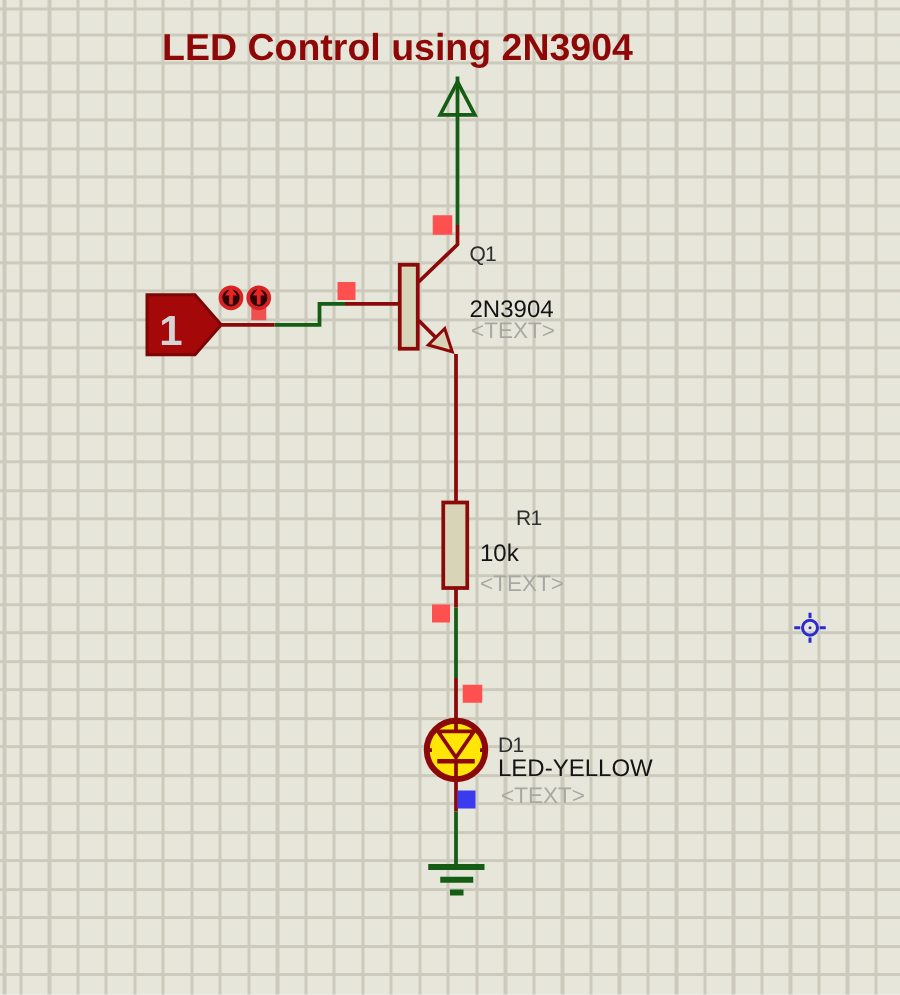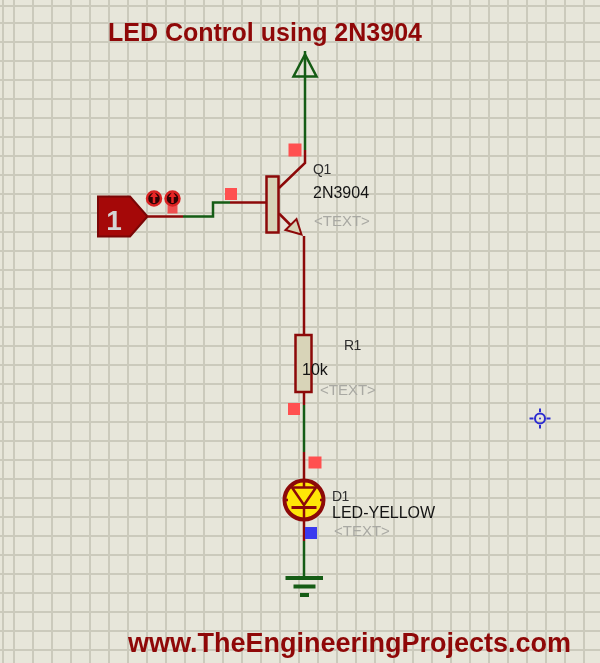--- a/index.html
+++ b/index.html
@@ -109,25 +109,24 @@
       <circle cx="540" cy="418.5" r="5"></circle>
       <path d="M540 408.5 L540 412"></path>
       <path d="M540 425 L540 428.5"></path>
       <path d="M529.5 418.5 L533.5 418.5"></path>
       <path d="M546.5 418.5 L550.5 418.5"></path>
       <circle cx="540" cy="418.5" r="1" fill="#2b2bd0" stroke="none"></circle>
     </g>
   </svg>
 
   <div class="lbl ref" style="left:313px;top:162px;">Q1</div>
-  <div class="lbl val" style="left:313px;top:185px;">2N3904</div>
+  <div class="lbl val" style="left:313px;top:199px;">2N3904</div>
   <div class="lbl prop" style="left:314px;top:213px;">&lt;TEXT&gt;</div>
 
   <div class="lbl ref" style="left:320px;top:338px;margin-left:24px;">R1</div>
-  <div class="lbl val" style="left:302px;top:362px;text-align:right;">10k</div>
+  <div class="lbl val" style="left:320px;top:362px;text-align:right;">10k</div>
   <div class="lbl prop" style="left:320px;top:382px;">&lt;TEXT&gt;</div>
 
   <div class="lbl ref" style="left:332px;top:489px;">D1</div>
   <div class="lbl val" style="left:332px;top:505px;">LED-YELLOW</div>
   <div class="lbl prop" style="left:334px;top:523px;">&lt;TEXT&gt;</div>
 
-  <div class="watermark">www.TheEngineeringProjects.com</div>
 </div>
 
 </body></html>

